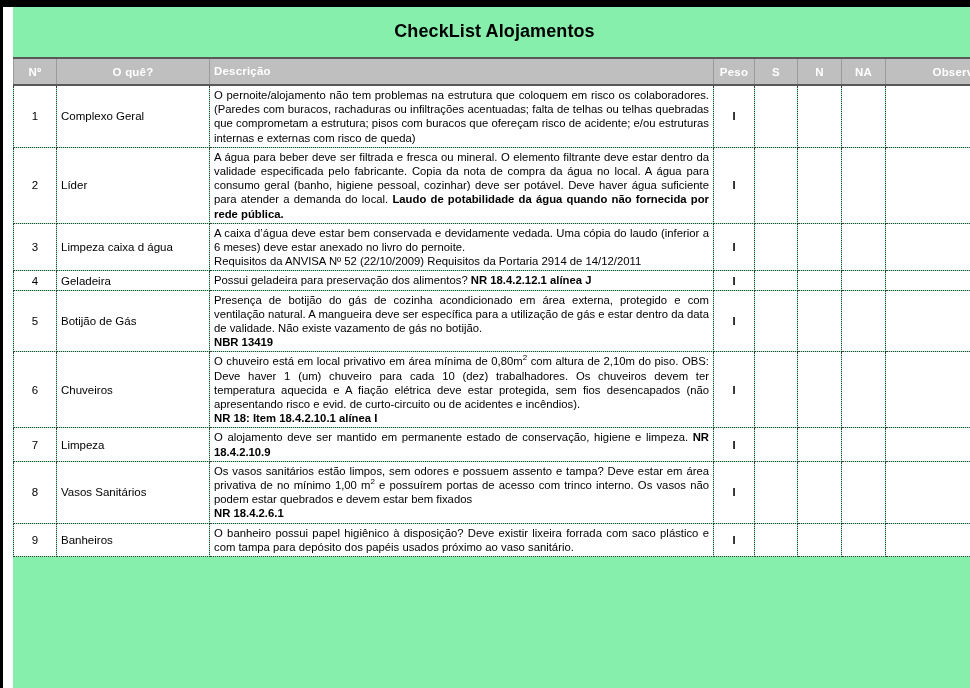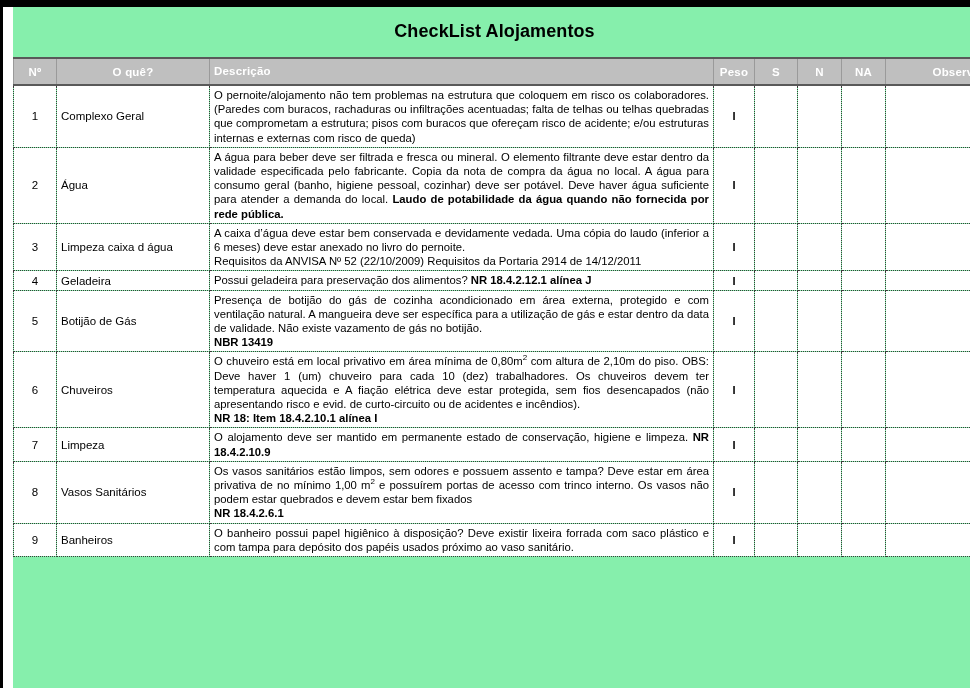--- a/index.html
+++ b/index.html
@@ -182,21 +182,21 @@
             <td class="c-what">Complexo Geral</td>
             <td class="c-desc">O pernoite/alojamento não tem problemas na estrutura que coloquem em risco os colaboradores. (Paredes com buracos, rachaduras ou infiltrações acentuadas; falta de telhas ou telhas quebradas que comprometam a estrutura; pisos com buracos que ofereçam risco de acidente; e/ou  estruturas internas e externas com risco de queda)</td>
             <td class="c-peso">I</td>
             <td class="c-s"></td>
             <td class="c-n"></td>
             <td class="c-na"></td>
             <td class="c-obs"></td>
           </tr>
           <tr>
             <td class="c-num">2</td>
-            <td class="c-what">Água</td>
+            <td class="c-what">Líder</td>
             <td class="c-desc">A água para beber deve ser filtrada e fresca ou mineral. O elemento filtrante deve estar dentro da validade especificada pelo fabricante. Copia da nota de compra da água no local. A água para consumo geral (banho, higiene pessoal, cozinhar) deve ser potável. Deve haver água suficiente para atender a demanda do local. <b>Laudo de potabilidade da água quando não fornecida por rede pública.</b></td>
             <td class="c-peso">I</td>
             <td class="c-s"></td>
             <td class="c-n"></td>
             <td class="c-na"></td>
             <td class="c-obs"></td>
           </tr>
           <tr>
             <td class="c-num">3</td>
             <td class="c-what">Limpeza caixa d água</td>

